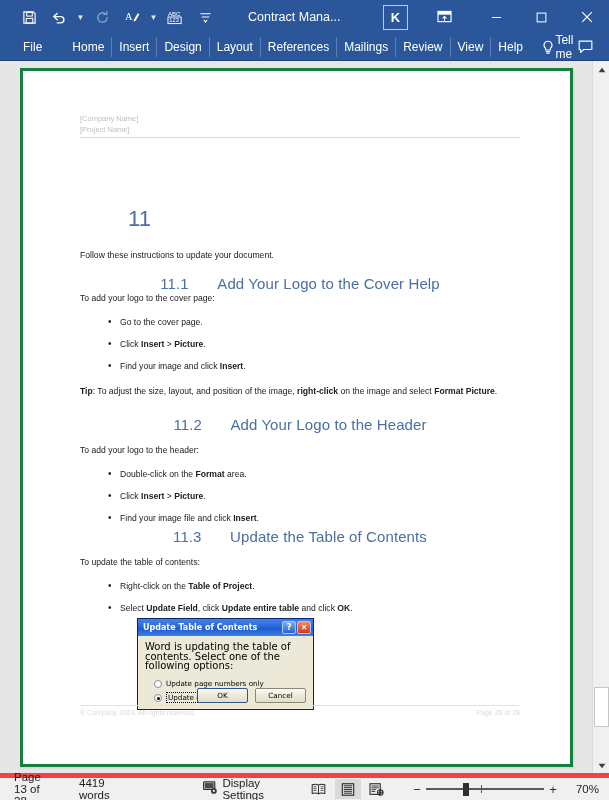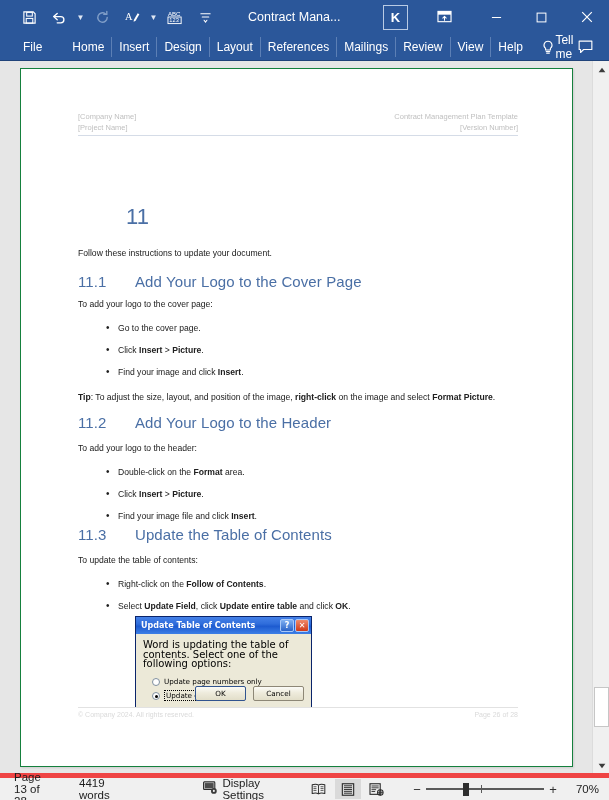--- a/index.html
+++ b/index.html
@@ -105,21 +105,21 @@
     background: #ffffff;
     border: 1px solid #c6c6c6;
   }
 
   
   .page {
     position: absolute;
     top: 7px; left: 20px;
     width: 553px; height: 699px;
     background: #ffffff;
-    border: 1px solid #15803d;
+    border: 3px solid #15803d;
     box-shadow: 1px 1px 2px rgba(0,0,0,0.10);
     overflow: hidden;
   }
   .pgbody { position: absolute; left: 57px; top: 0; width: 440px; }
 
   .doc-header {
     position: absolute; left: 57px; top: 42px; width: 440px;
     border-bottom: 1px solid #d5dce7;
     padding-bottom: 2px;
     display: flex; justify-content: space-between;
@@ -132,21 +132,21 @@
     position: absolute; left: 57px; top: 135px; width: 440px;
     font-size: 22px; color: #4a6fa5; font-weight: normal;
     letter-spacing: 0.1px;
     display: flex;
   }
   .h1-num { width: 55px; margin-left: 48px; }
 
   .para { font-size: 8.6px; color: #202020; line-height: 13px; }
   .h2 {
     font-size: 15px; color: #4a6fa5; font-weight: normal;
-    display: flex; letter-spacing: 0.1px;
+    display: flex; letter-spacing: 0.1px; justify-content: center;
   }
   .h2-num { width: 57px; }
   ul.bl { margin: 0; padding: 0 0 0 40px; list-style: none; }
   ul.bl li {
     font-size: 8.6px; color: #202020;
     line-height: 13px;
     position: relative;
     padding-left: 0px;
   }
   ul.bl li::before {
@@ -362,40 +362,36 @@
 
 <div class="workspace">
 
   <div class="page">
 
     <div class="doc-header">
       <div class="dh-col">
         <div>[Company Name]</div>
         <div>[Project Name]</div>
       </div>
-      <div class="dh-col right">
-        <div>Contract Management Plan Template</div>
-        <div>[Version Number]</div>
-      </div>
     </div>
 
     <div class="h1">
       <span class="h1-num">11</span>
     </div>
 
     <div class="pgbody" style="top:178px;">
       <div class="para">Follow these instructions to update your document.</div>
     </div>
 
     <div class="pgbody" style="top:204px;">
       <div class="h2">
         <span class="h2-num">11.1</span>
-        <span>Add Your Logo to the Cover Page</span>
-      </div>
-      <div class="para" style="margin-top:8px;">To add your logo to the cover page:</div>
+        <span>Add Your Logo to the Cover Help</span>
+      </div>
+      <div class="para" style="margin-top:0;">To add your logo to the cover page:</div>
       <ul class="bl" style="margin-top:11px;">
         <li><span>Go to the cover page.</span></li>
         <li style="margin-top:9px;"><span>Click </span><b>Insert</b><span> &gt; </span><b>Picture</b><span>.</span></li>
         <li style="margin-top:9px;"><span>Find your image and click </span><b>Insert</b><span>.</span></li>
       </ul>
       <div class="para" style="margin-top:12px;"><b>Tip</b><span>: To adjust the size, layout, and position of the image, </span><b>right-click</b><span> on the image and select </span><b>Format Picture</b><span>.</span></div>
     </div>
 
     <div class="pgbody" style="top:345px;">
       <div class="h2">
@@ -410,21 +406,21 @@
       </ul>
     </div>
 
     <div class="pgbody" style="top:457px;">
       <div class="h2">
         <span class="h2-num">11.3</span>
         <span>Update the Table of Contents</span>
       </div>
       <div class="para" style="margin-top:11px;">To update the table of contents:</div>
       <ul class="bl" style="margin-top:11px;">
-        <li><span>Right-click on the </span><b>Follow of Contents</b><span>.</span></li>
+        <li><span>Right-click on the </span><b>Table of Project</b><span>.</span></li>
         <li style="margin-top:9px;"><span>Select </span><b>Update Field</b><span>, click </span><b>Update entire table</b><span> and click </span><b>OK</b><span>.</span></li>
       </ul>
     </div>
 
     <div class="xpdlg">
       <div class="xp-tb">
         <div class="xp-title">Update Table of Contents</div>
         <div class="xp-help">?</div>
         <div class="xp-x">✕</div>
       </div>

